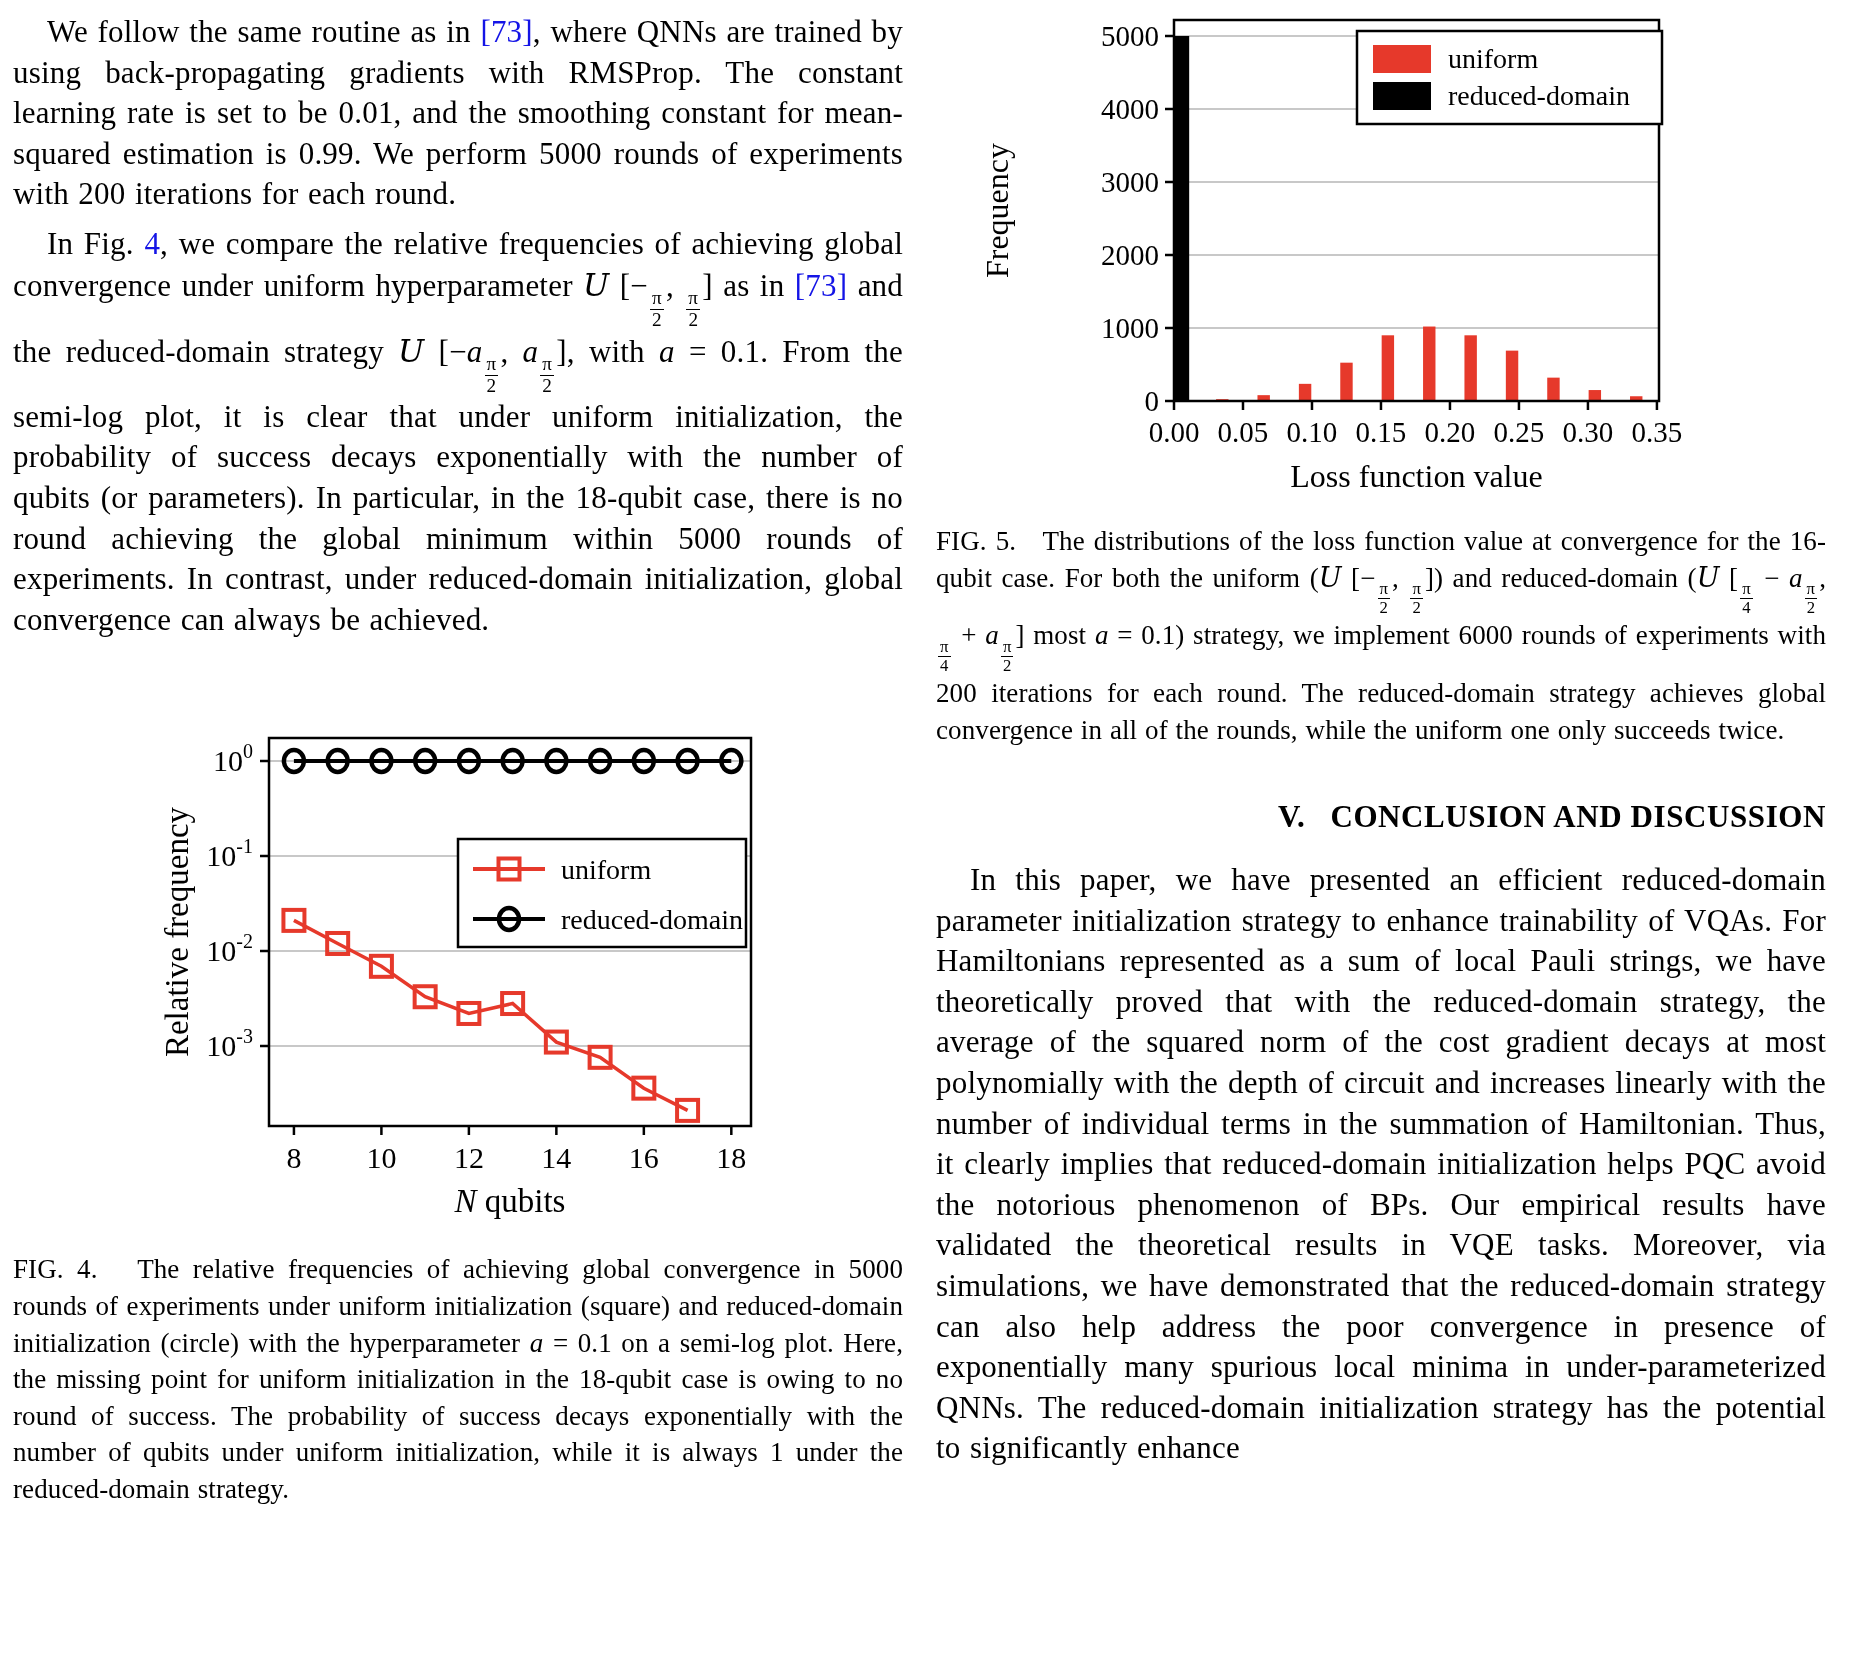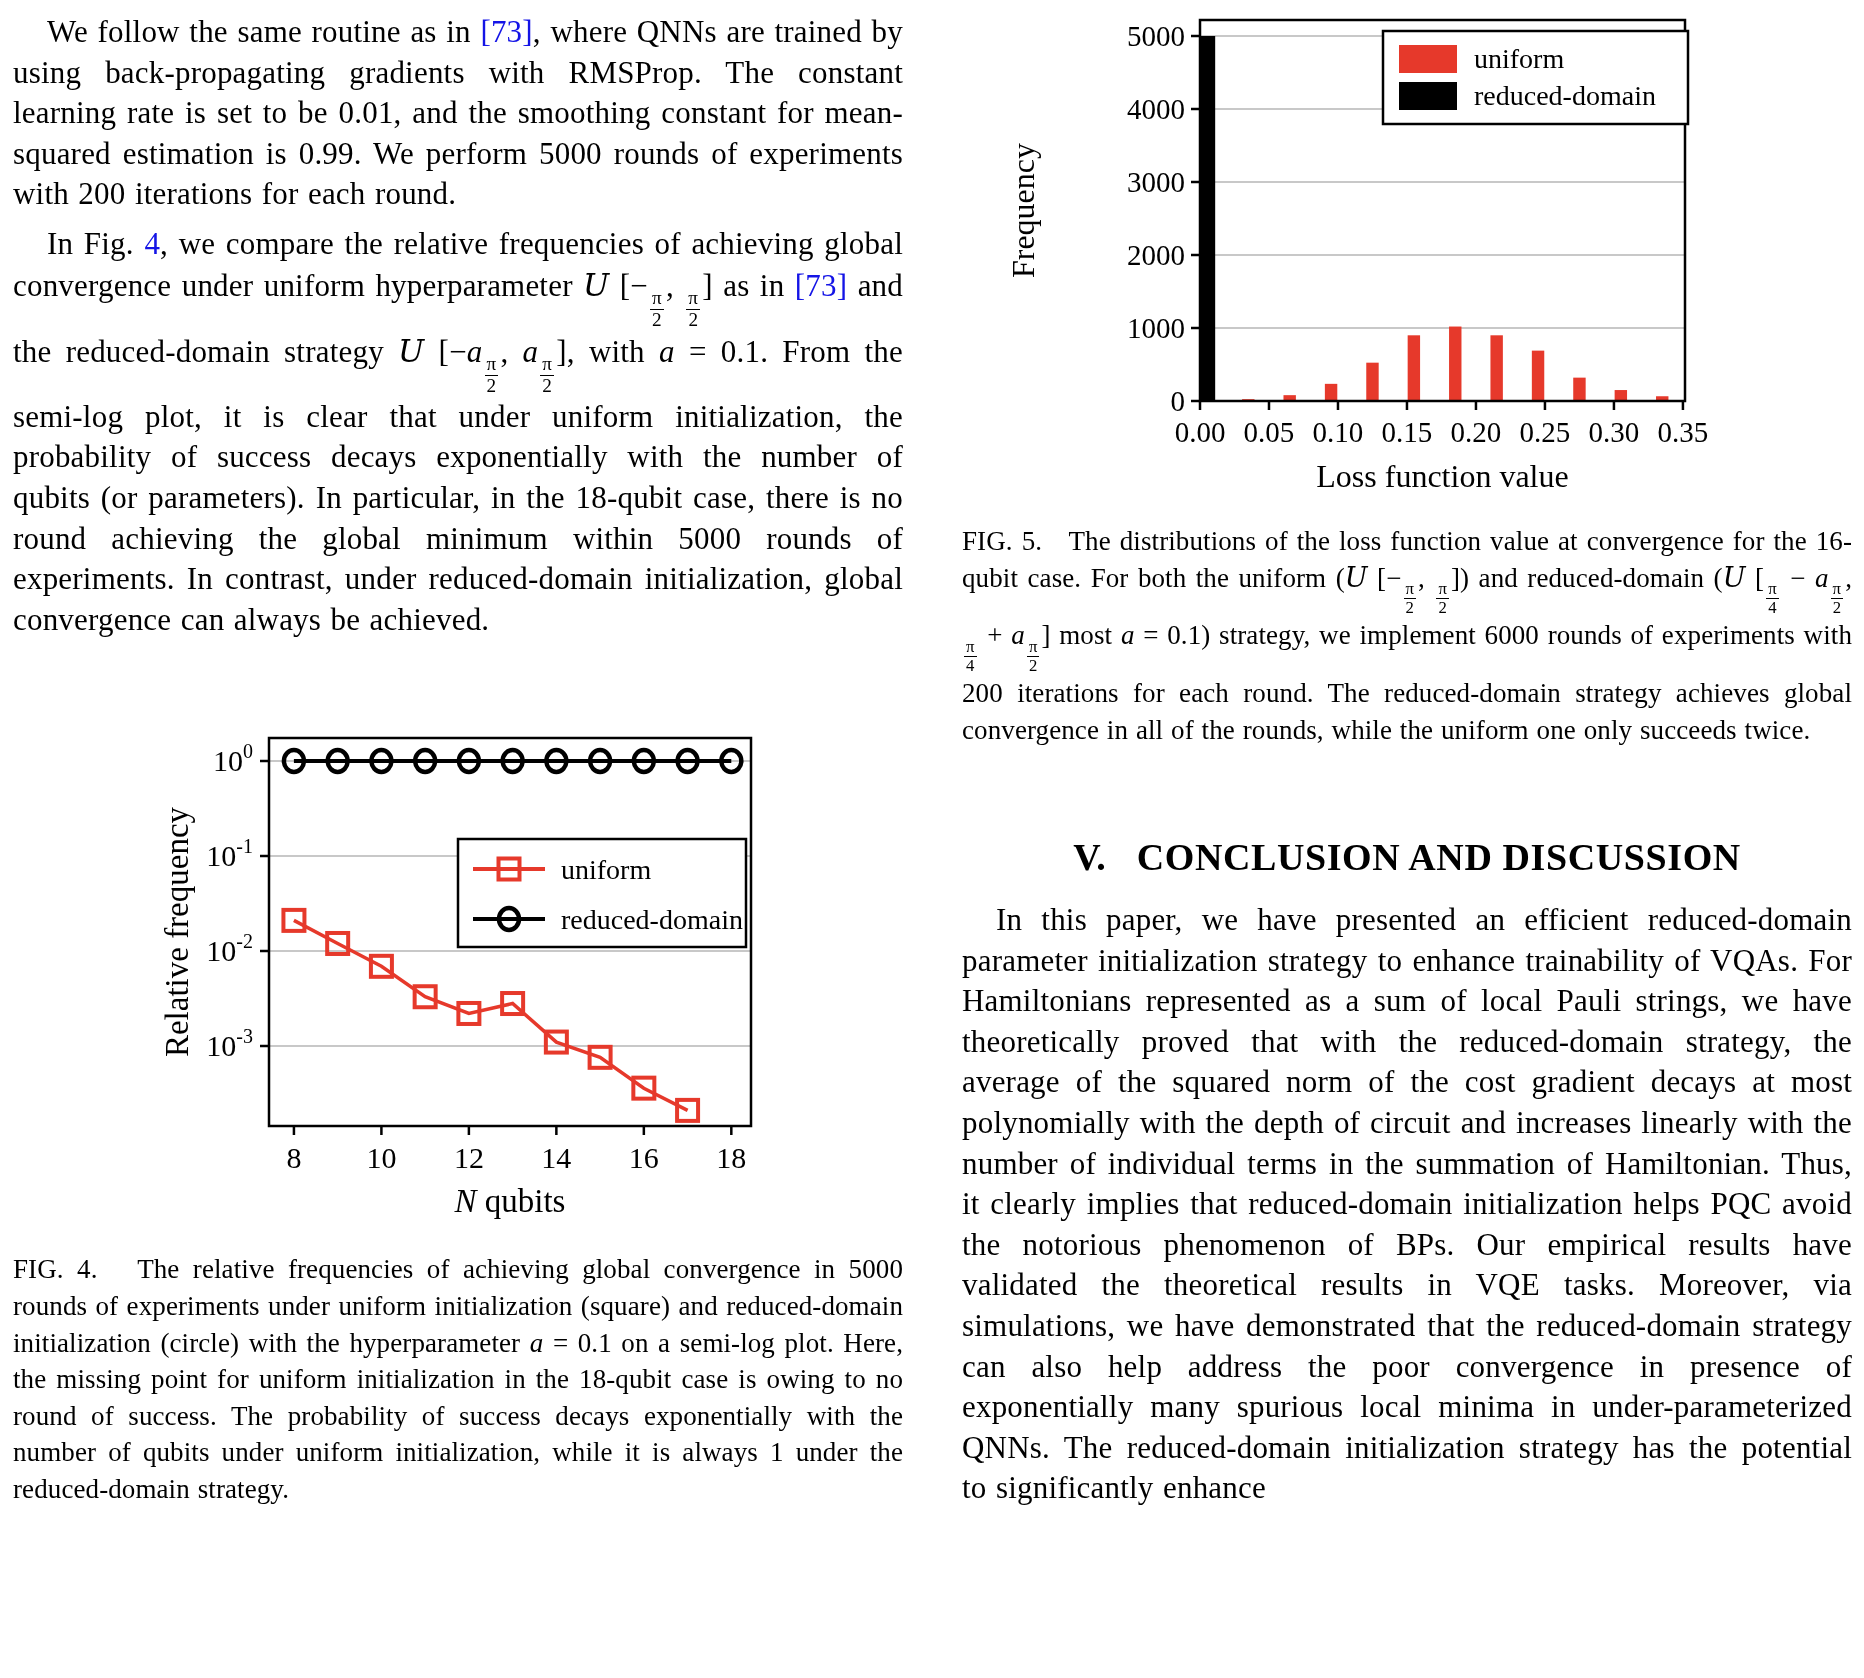--- a/index.html
+++ b/index.html
@@ -1,40 +1,40 @@
 <!DOCTYPE html>
 <html><head>
 <meta charset="utf-8">
 <style>
   html,body{margin:0;padding:0;background:#ffffff;}
   .page{
     width:1864px;height:1678px;box-sizing:border-box;overflow:hidden;
     background:#ffffff;color:#000;
-    display:flex;gap:59px;padding:12px 0 0 13px;
+    display:flex;gap:33px;padding:12px 0 0 13px;
     font-family:"Liberation Serif","DejaVu Serif",serif;
   }
   .col{width:890px;flex:0 0 890px;}
   p{margin:0;}
   .body{
     font-size:31px;line-height:40.6px;text-align:justify;
     letter-spacing:0.2px;word-spacing:1.5px;
   }
   .indent{text-indent:34px;}
   .p-follow{margin-top:9px;}
   .caption{
     font-size:27px;line-height:36.6px;text-align:justify;
     letter-spacing:0.1px;word-spacing:1px;
   }
   .fig4-figure{margin:66px 0 0 0;}
   .fig4-cap{margin-top:15px;}
   .fig5-figure{margin:0;}
   .fig5-cap{margin-top:6px;}
   .section-heading{
-    margin:90px 0 0 0;font-size:38px;line-height:38px;font-weight:700;
-    text-align:center;letter-spacing:0.6px;
+    margin:50px 0 0 0;font-size:31px;line-height:38px;font-weight:700;
+    text-align:right;letter-spacing:0.6px;
   }
   .concl{margin-top:24px;}
   .link{color:#1414e6;}
   .it{font-style:italic;}
   .scr{font-style:italic;font-family:"DejaVu Serif",serif;}
   .frac{
     display:inline-flex;flex-direction:column;vertical-align:-0.45em;
     text-align:center;font-size:0.62em;line-height:1.08;margin:0 2px;
     text-indent:0;
   }

